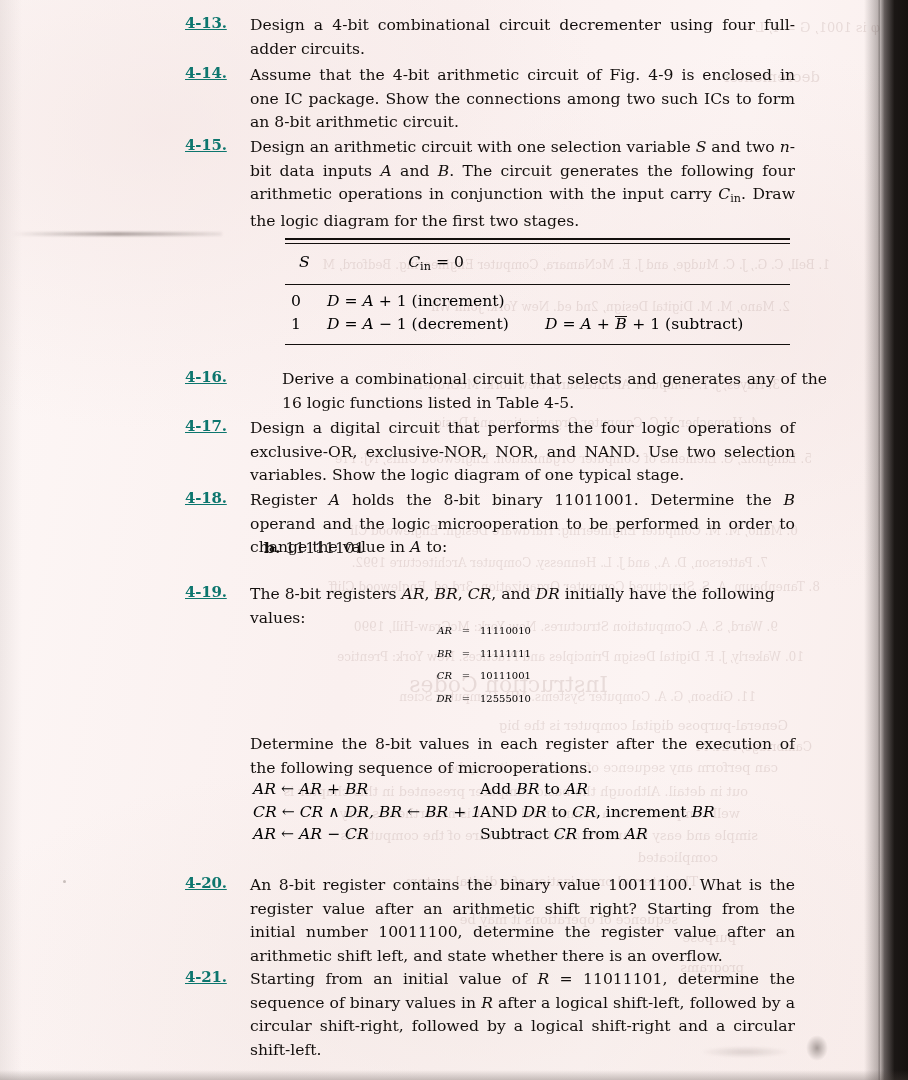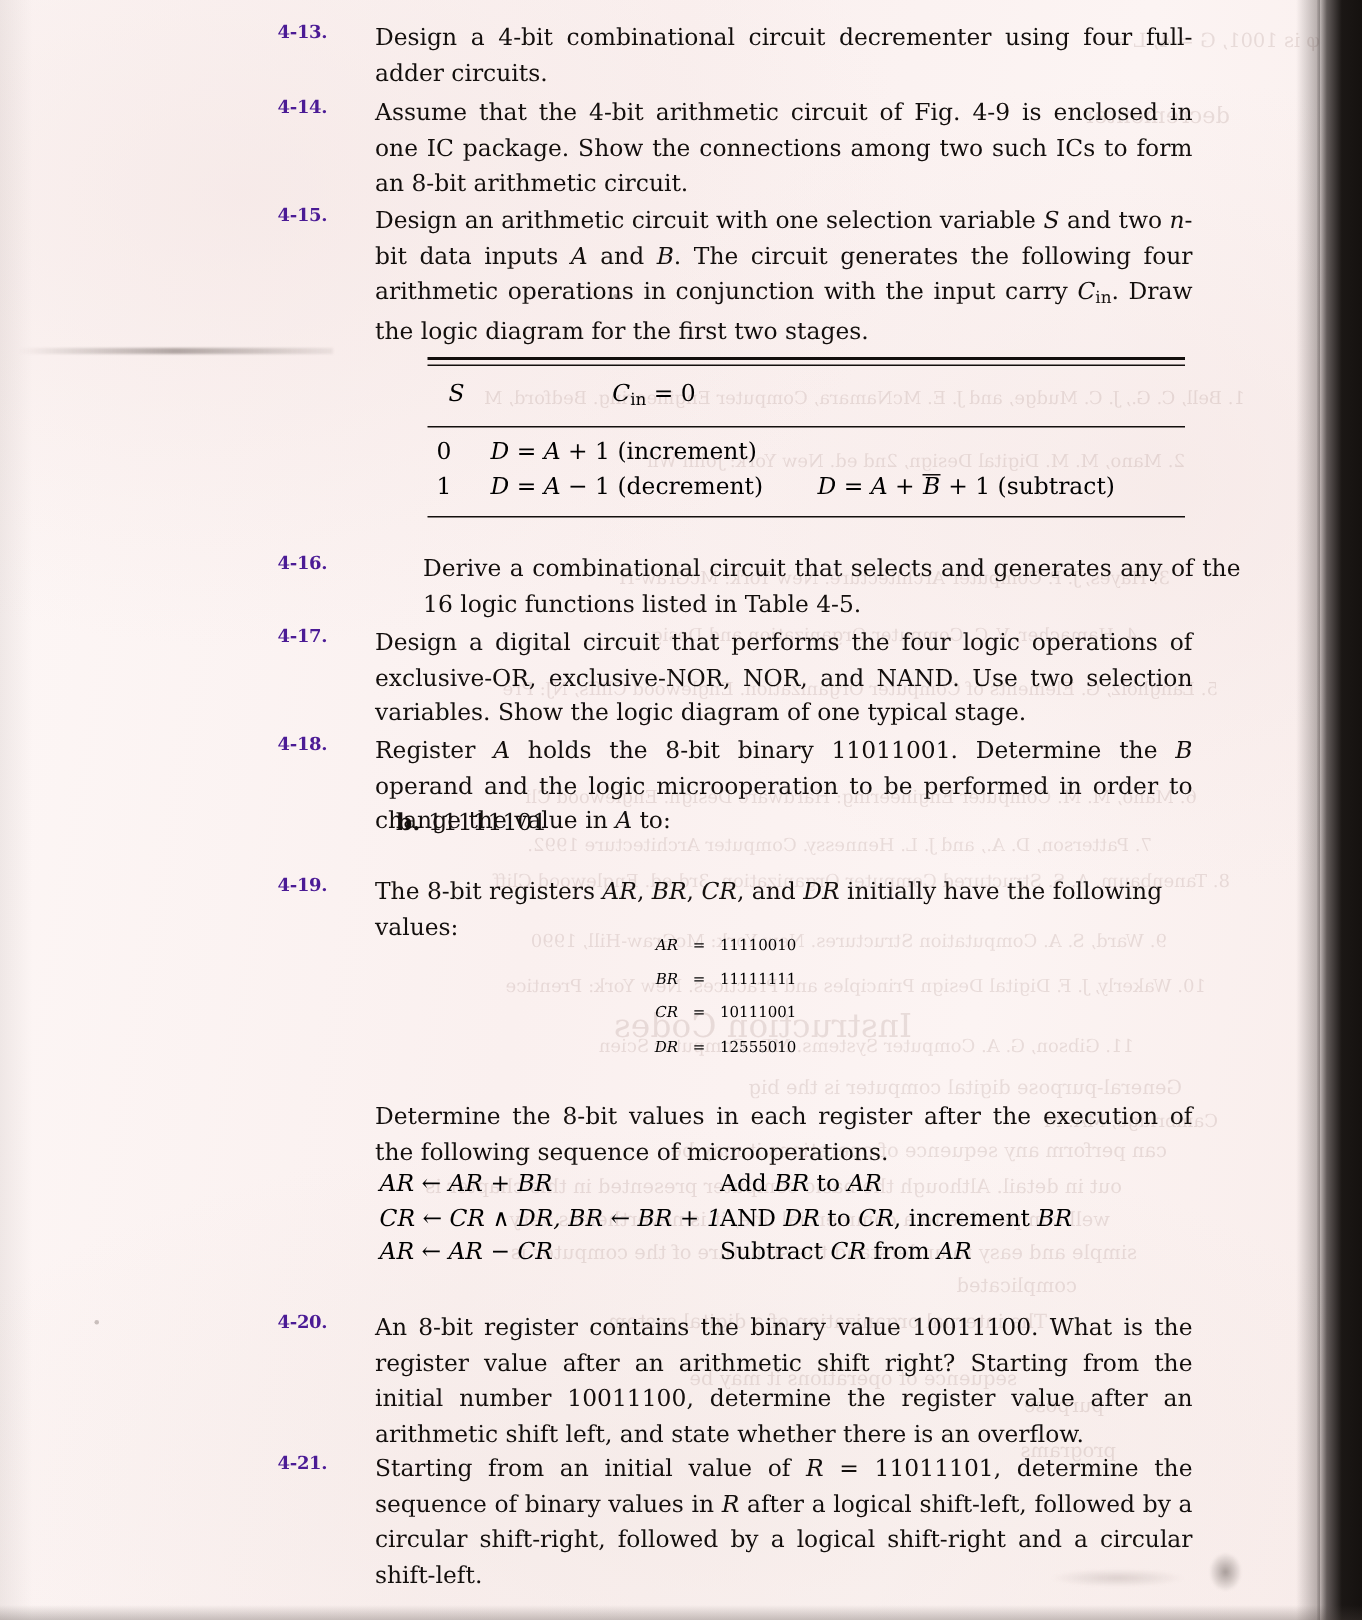--- a/index.html
+++ b/index.html
@@ -68,23 +68,24 @@
 
   .problem {
     position:absolute;
     color:#15110f;
   }
   .pnum {
     position:absolute;
     left:0; top:0;
     width:62px;
     font-weight:bold;
-    font-size:12px;
+    font-size:15px;
     letter-spacing:-.2px;
-    color:#4c1d95;
+    color:#0f766e;
+    text-decoration:underline;
   }
   .ptext {
     position:absolute;
     left:65px;
     width:540px;
     font-size:15.6px;
     line-height:23.5px;
     text-align:justify;
     color:#15110f;
   }

